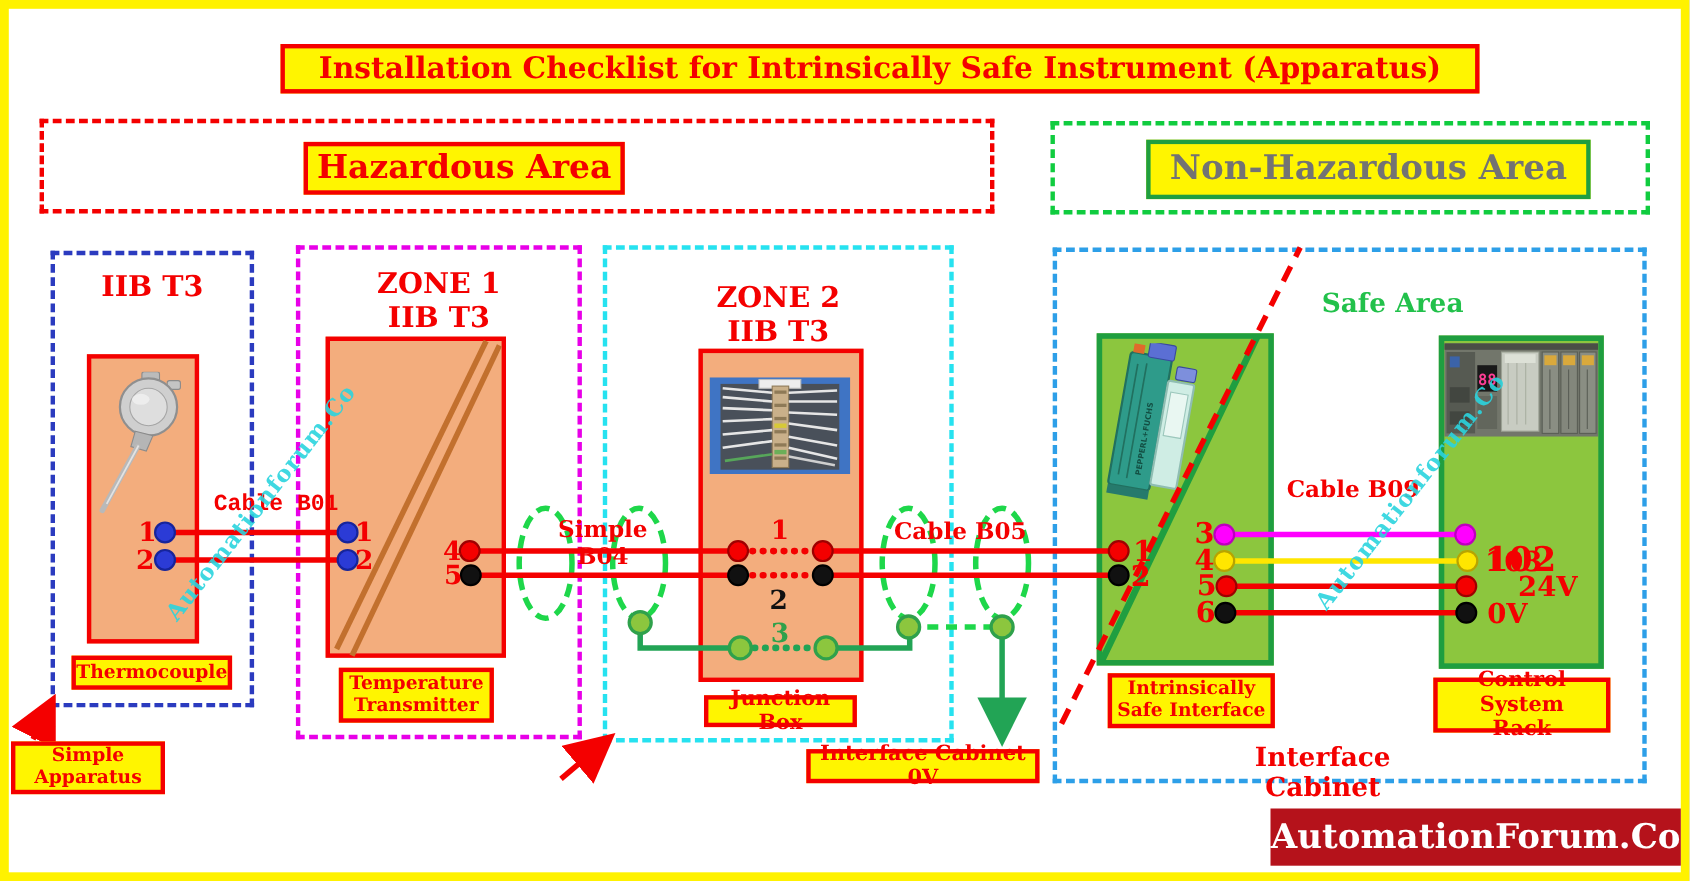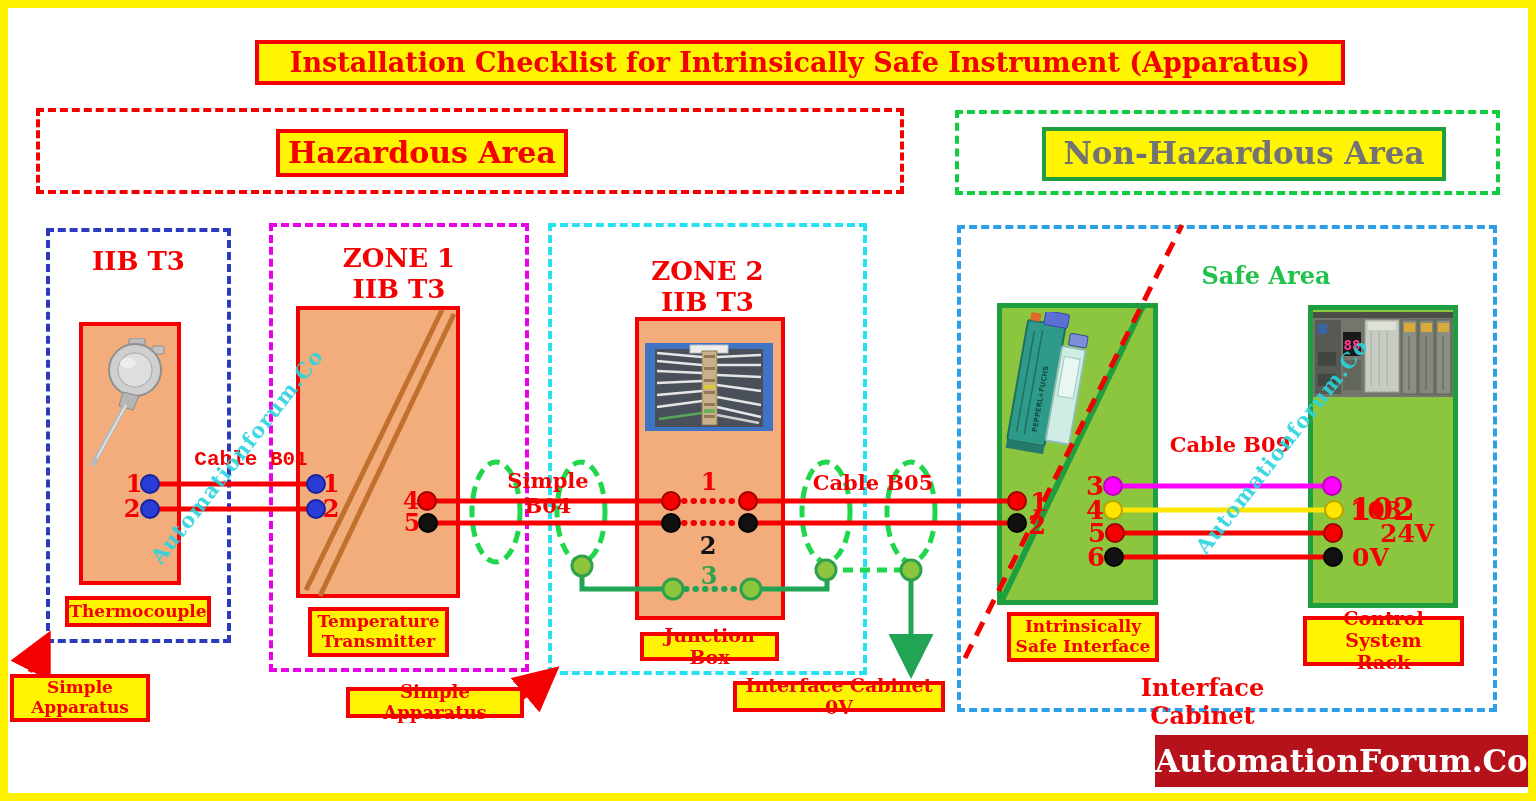--- a/index.html
+++ b/index.html
@@ -210,21 +210,20 @@
   <div class="abs term" style="left:1350px;top:497px;width:70px;text-align:left;font-size:25px;">103</div>
   <div class="abs term" style="left:1354px;top:520px;width:70px;text-align:left;font-size:25px;margin-left:26px;">24V</div>
   <div class="abs term" style="left:1352px;top:544px;width:70px;text-align:left;font-size:25px;">0V</div>
 
   <div class="abs lbl" style="left:10px;top:674px;width:140px;height:48px;font-size:17px;">
     <div>
       <div>Simple</div>
       <div>Apparatus</div>
     </div>
   </div>
-  <div class="abs lbl" style="left:346px;top:687px;width:178px;height:31px;font-size:18px;">Simple Apparatus</div>
   <div class="abs lbl" style="left:733px;top:681px;width:212px;height:31px;font-size:19px;">Interface Cabinet 0V</div>
 
   <div class="abs wm" style="left:107px;top:450px;">Automationforum.Co</div>
   <div class="abs wm" style="left:1152px;top:440px;">Automationforum.Co</div>
 
   <div class="abs" id="logo">AutomationForum.Co</div>
 
   <svg id="overlay">
     <defs>
       <marker id="arrR" markerWidth="9" markerHeight="9" refX="6" refY="4.5" orient="auto">

